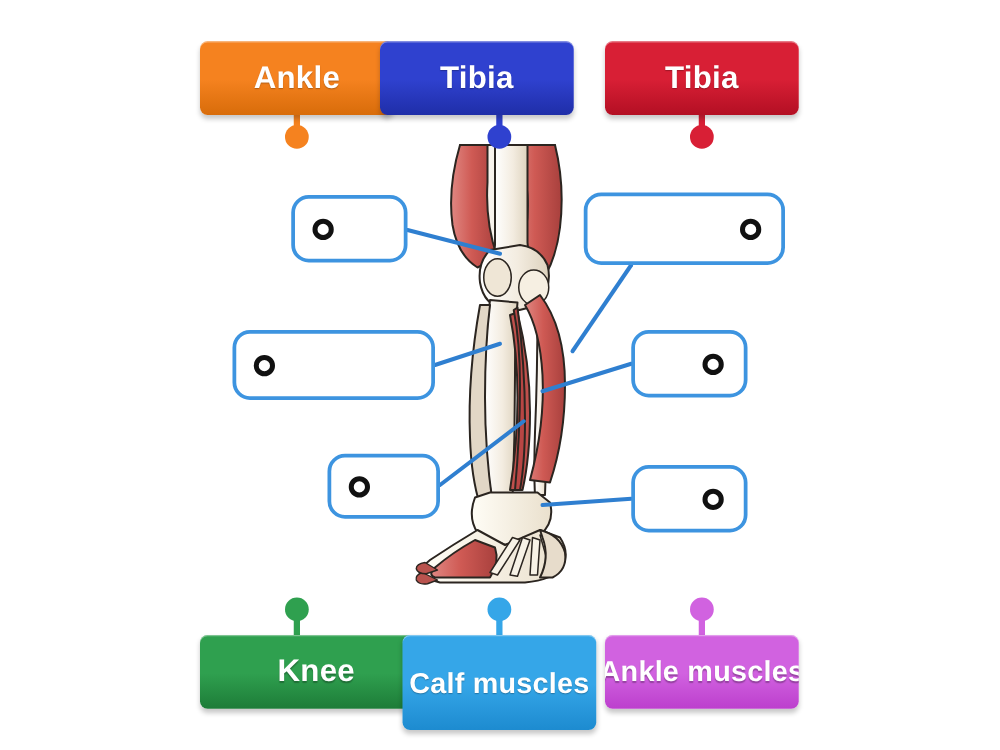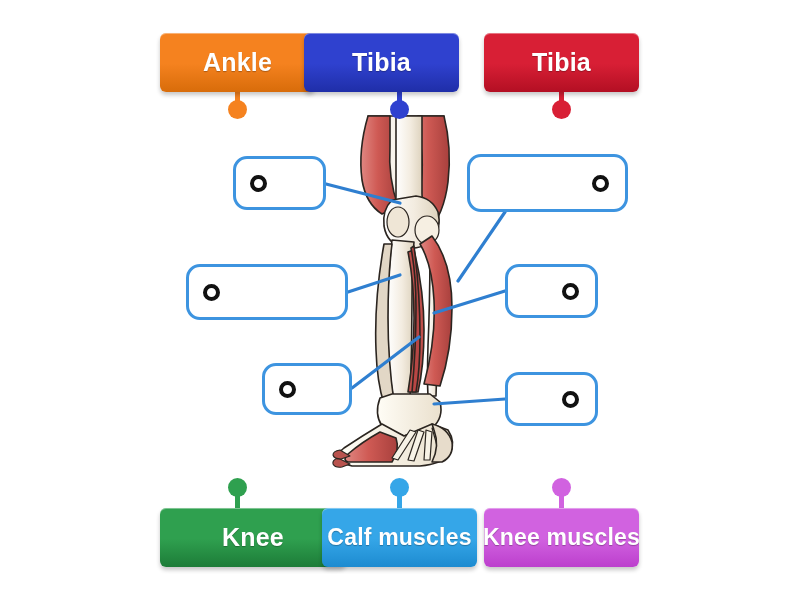--- a/index.html
+++ b/index.html
@@ -185,25 +185,25 @@
         <div class="pin-stem" style="background: rgb(47, 160, 79); top: 492px; height: 20px;"></div>
         <div class="pin-knob" style="background: rgb(47, 160, 79); top: 478px;"></div>
       </div>
       <div class="chip" style="left: 160px; top: 508px; width: 186px; height: 59px; background: linear-gradient(rgb(47, 160, 79) 0%, rgb(47, 160, 79) 52%, rgb(29, 124, 56) 100%); box-shadow: rgba(255, 255, 255, 0.38) 0px 1px 0px inset, rgba(0, 0, 0, 0.22) 0px 3px 4px;">
         <span class="chip-label">Knee</span>
       </div>
       <div class="pinwrap" style="left: 399px; top: 0px;">
         <div class="pin-stem" style="background: rgb(53, 166, 232); top: 492px; height: 20px;"></div>
         <div class="pin-knob" style="background: rgb(53, 166, 232); top: 478px;"></div>
       </div>
-      <div class="chip" style="left: 322px; top: 508px; width: 155px; height: 59px; background: linear-gradient(rgb(53, 166, 232) 0%, rgb(53, 166, 232) 52%, rgb(29, 139, 208) 100%); box-shadow: rgba(255, 255, 255, 0.38) 0px 1px 0px inset, rgba(0, 0, 0, 0.22) 0px 3px 4px;">
+      <div class="chip" style="left: 322px; top: 508px; width: 155px; height: 76px; background: linear-gradient(rgb(53, 166, 232) 0%, rgb(53, 166, 232) 52%, rgb(29, 139, 208) 100%); box-shadow: rgba(255, 255, 255, 0.38) 0px 1px 0px inset, rgba(0, 0, 0, 0.22) 0px 3px 4px;">
         <span class="chip-label" style="font-size: 23px;">Calf muscles</span>
       </div>
       <div class="pinwrap" style="left: 561px; top: 0px;">
         <div class="pin-stem" style="background: rgb(209, 98, 224); top: 492px; height: 20px;"></div>
         <div class="pin-knob" style="background: rgb(209, 98, 224); top: 478px;"></div>
       </div>
       <div class="chip" style="left: 484px; top: 508px; width: 155px; height: 59px; background: linear-gradient(rgb(209, 98, 224) 0%, rgb(209, 98, 224) 52%, rgb(188, 63, 205) 100%); box-shadow: rgba(255, 255, 255, 0.38) 0px 1px 0px inset, rgba(0, 0, 0, 0.22) 0px 3px 4px;">
-        <span class="chip-label" style="font-size: 23px;">Knee muscles</span>
+        <span class="chip-label" style="font-size: 23px;">Ankle muscles</span>
       </div>
     </div>
 
 </div>
 
 </body></html>

